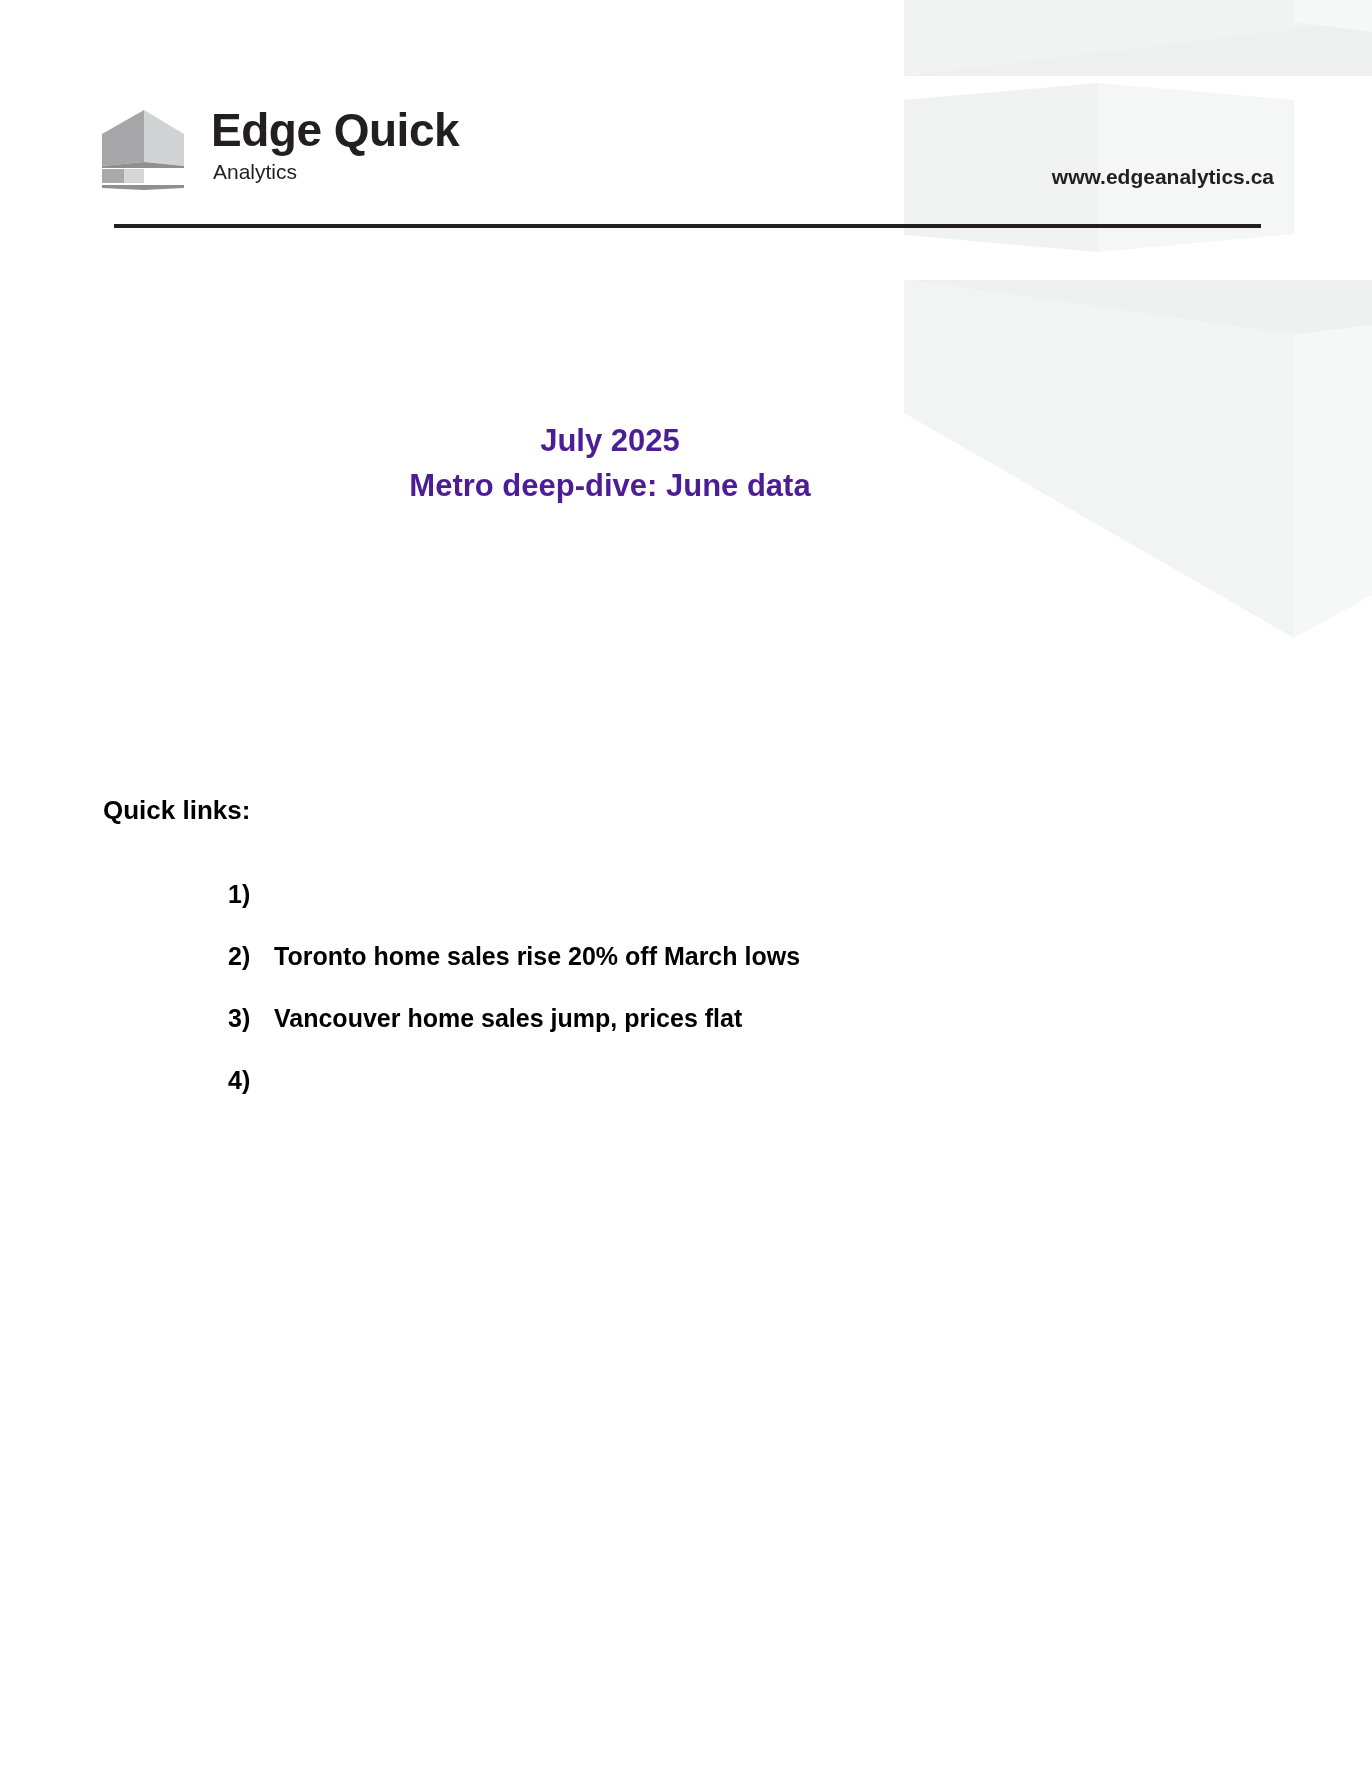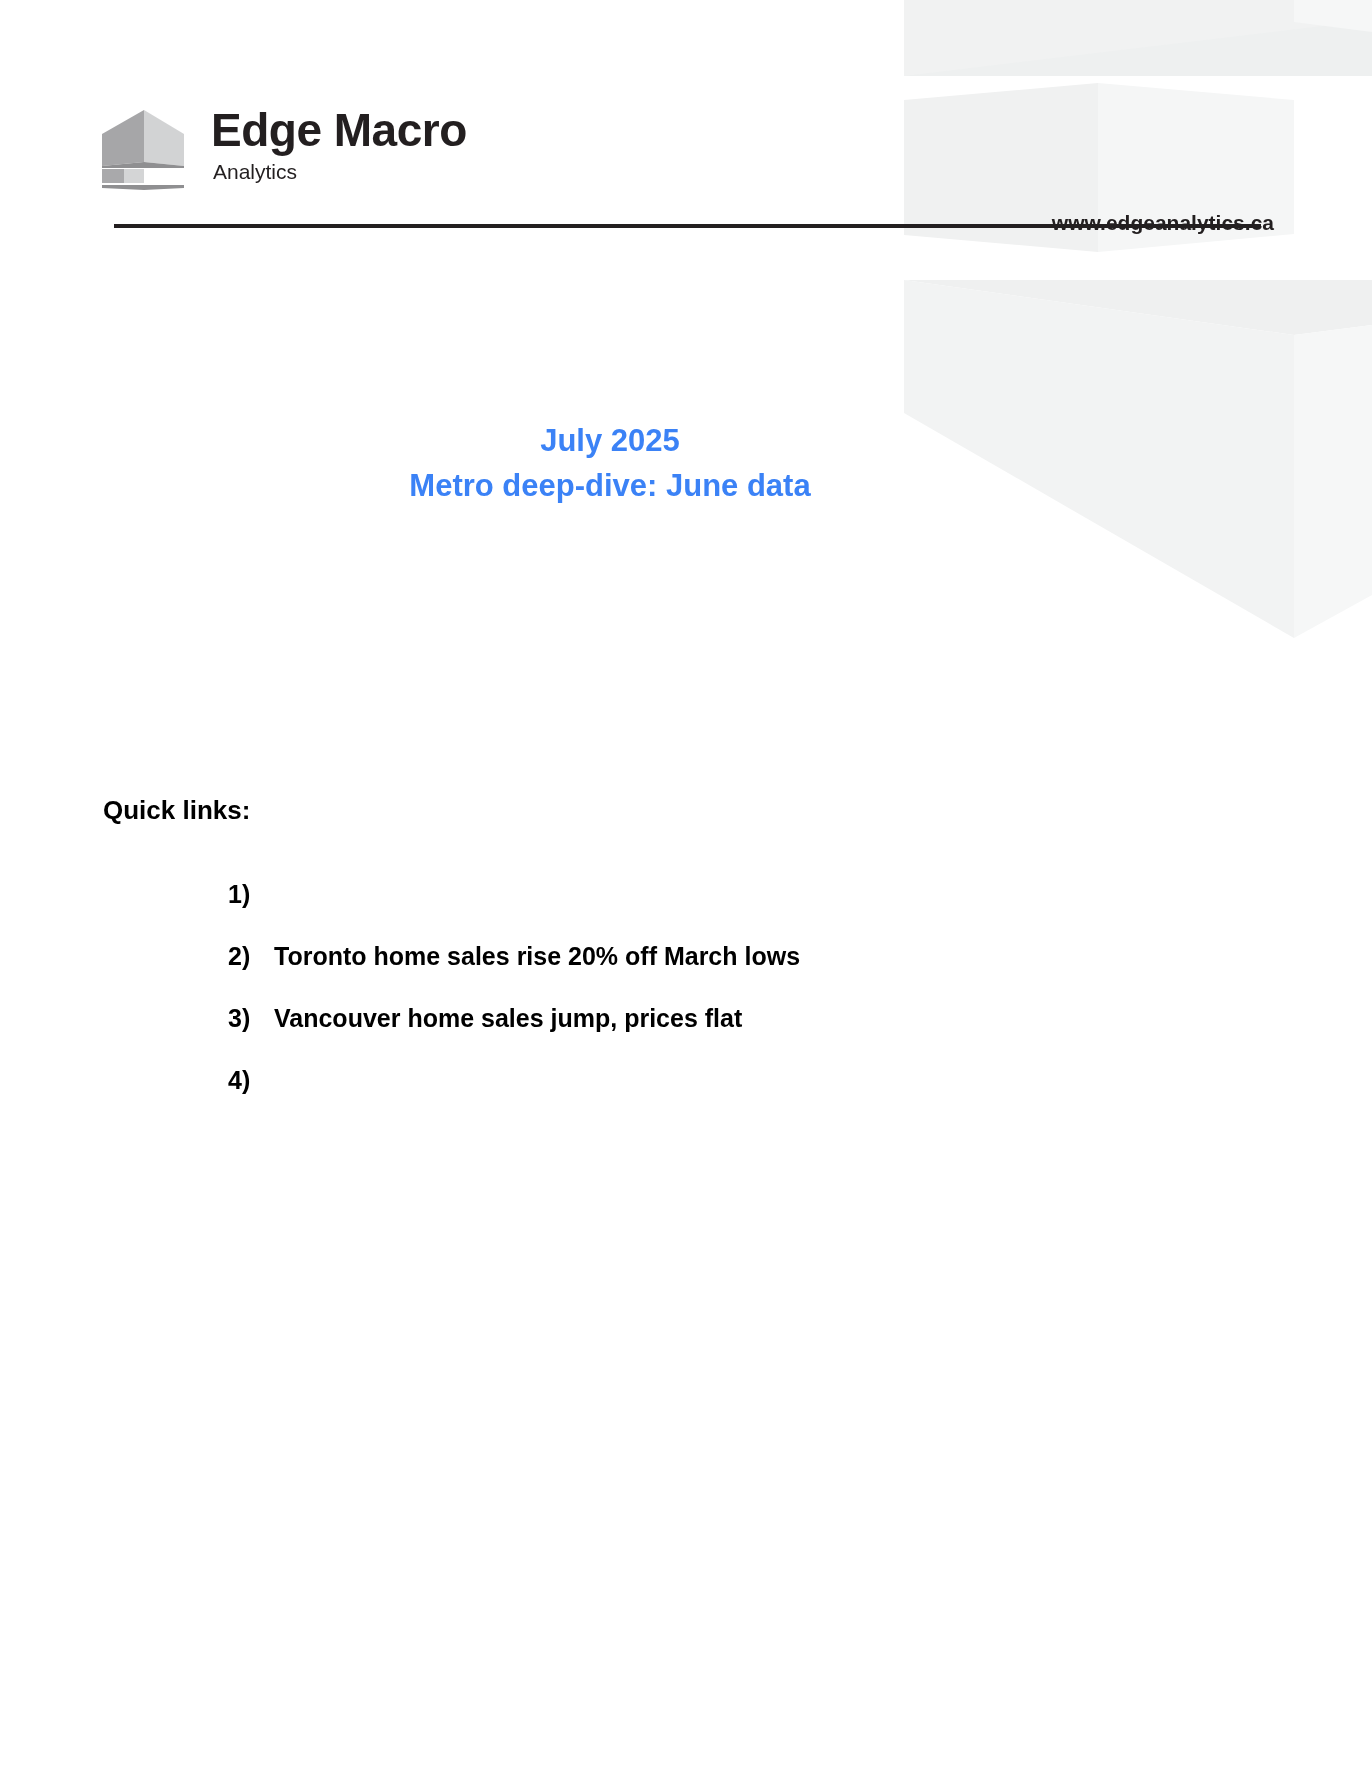--- a/index.html
+++ b/index.html
@@ -52,39 +52,38 @@
     }
     .site-url {
       position: absolute;
       right: 98px;
       top: 165px;
       font-size: 21px;
       font-weight: bold;
       color: #231f20;
       white-space: nowrap;
       z-index: 1;
-      margin-top: 46px;
     }
     .header-rule {
       position: absolute;
       left: 114px;
       top: 224px;
       width: 1147px;
       height: 4px;
       background: #231f20;
       z-index: 1;
     }
     .title-block {
       position: absolute;
       left: 0;
       width: 1220px;
       top: 418px;
       text-align: center;
       z-index: 1;
-      color: #3b82f6;
+      color: #4c1d95;
     }
     .title-line {
       font-size: 31px;
       font-weight: bold;
       line-height: 45px;
       white-space: nowrap;
     }
     .quick-links-label {
       position: absolute;
       left: 103px;
@@ -159,21 +158,21 @@
 <svg style="position:absolute;left:100px;top:100px;width:84px;height:96px;z-index:1" viewBox="0 0 84 96" xmlns="http://www.w3.org/2000/svg">
   <polygon points="2,88 44,90 44,96 2,78" fill="none"></polygon>
 </svg>
 <svg style="position:absolute;left:100px;top:182px;width:84px;height:16px;z-index:1" viewBox="0 0 84 16" xmlns="http://www.w3.org/2000/svg">
 </svg>
 
 <svg style="position:absolute;left:100px;top:100px;width:84px;height:96px;z-index:2" viewBox="0 0 84 96" xmlns="http://www.w3.org/2000/svg">
   <polygon points="2,88 44,90 44,96 2,96" fill="#ffffff" opacity="0"></polygon>
 </svg>
 
-<div class="brand-name">Edge Macro</div>
+<div class="brand-name">Edge Quick</div>
 <div class="brand-sub">Analytics</div>
 <div class="site-url">www.edgeanalytics.ca</div>
 <div class="header-rule"></div>
 
 <div class="title-block">
   <div class="title-line">July 2025</div>
   <div class="title-line">Metro deep-dive: June data</div>
 </div>
 
 <div class="quick-links-label">Quick links:</div>

